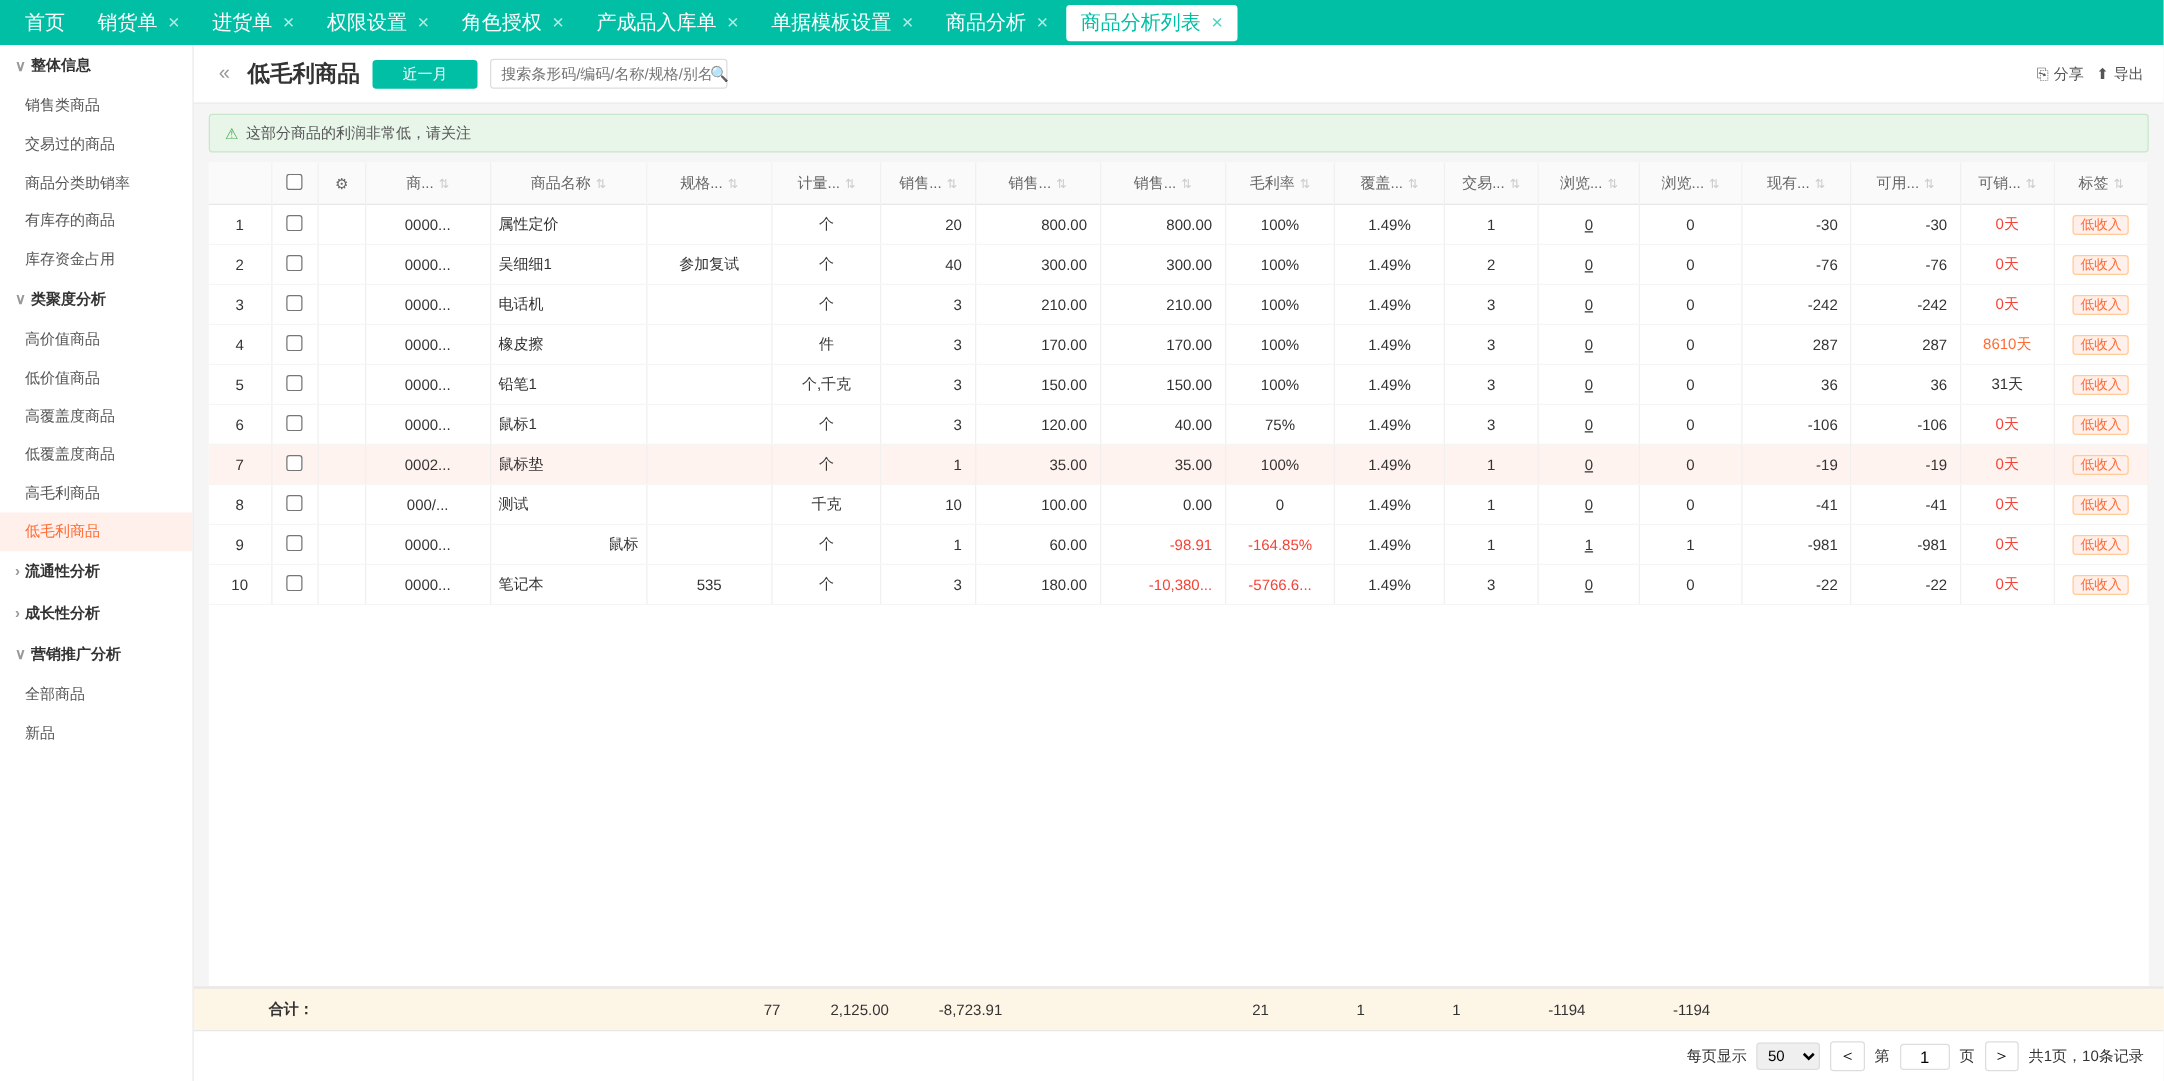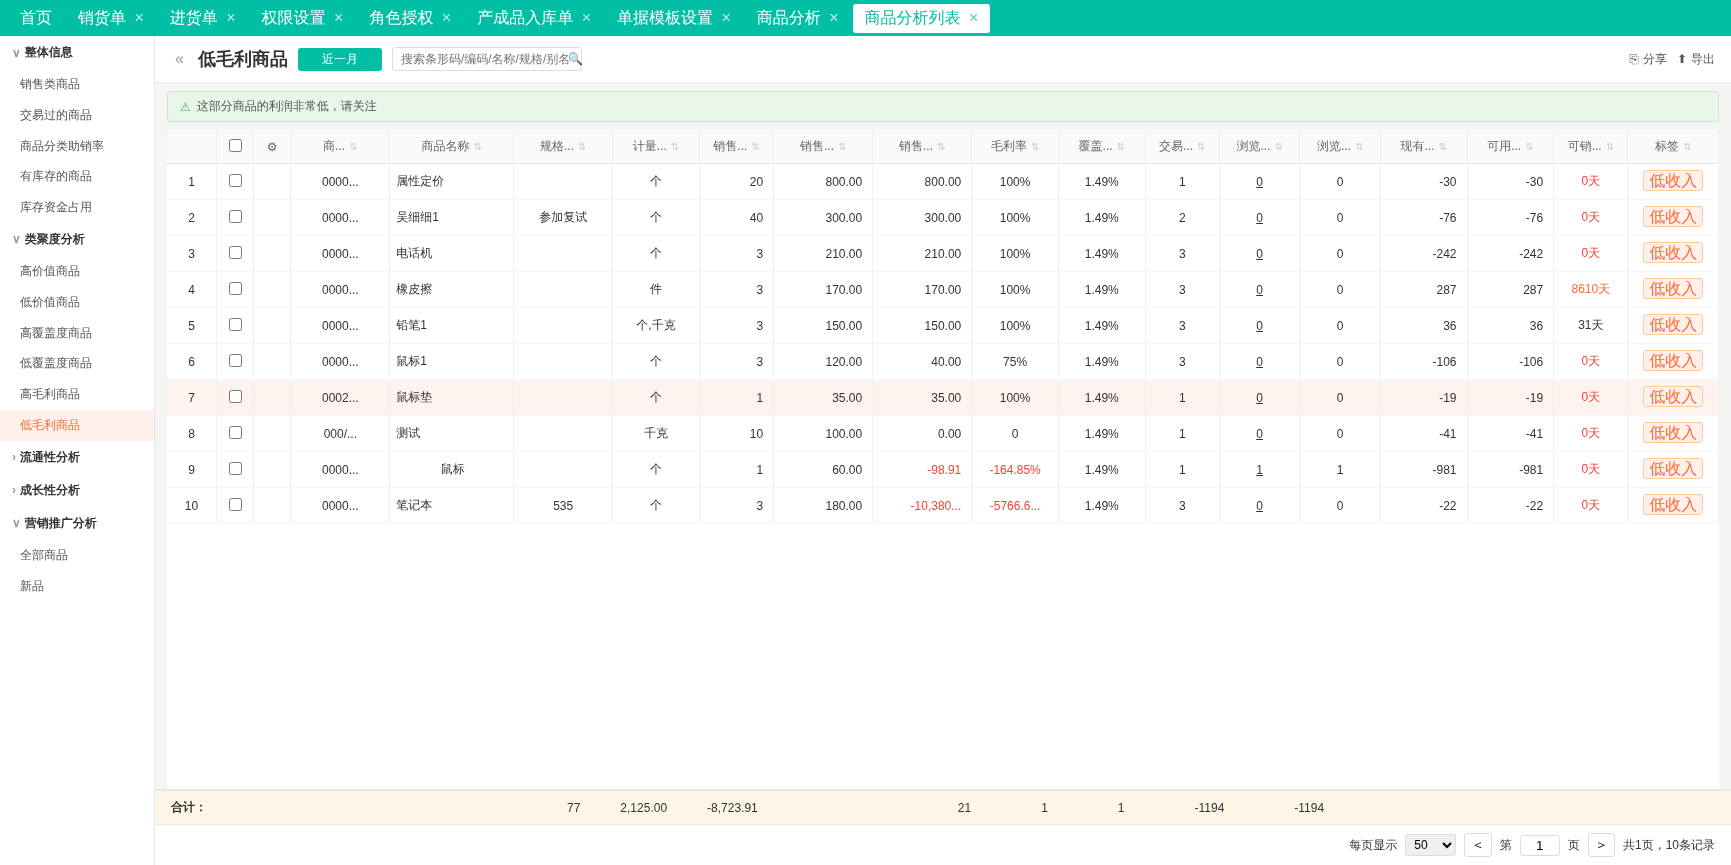--- a/index.html
+++ b/index.html
@@ -166,39 +166,39 @@
       white-space: nowrap;
     }
     tr.highlighted td { background: #fff3ef; }
     .underline-val { text-decoration: underline; cursor: pointer; }
     .tag-badge {
       background: #fff0eb;
       color: #ff6b35;
       border: 1px solid #ffcc99;
       padding: 1px 5px;
       border-radius: 3px;
-      font-size: 16px;
+      font-size: 11px;
     }
     .red-text { color: #f44336; }
     .orange-text { color: #ff6b35; }
     td.num { text-align: right; padding-right: 10px; }
     td.center { text-align: center; }
 
     
     .footer-total {
       background: #fdf5e6;
       border-top: 2px solid #e8e8e8;
       display: flex;
       align-items: center;
       padding: 8px 16px;
       font-size: 12px;
       color: #333;
       gap: 20px;
     }
-    .footer-total .label { font-weight: bold; }
+    .footer-total .label { font-weight: bold; margin-left: 44px; }
 
     
     .pagination {
       background: #fff;
       border-top: 1px solid #e8e8e8;
       padding: 8px 16px;
       display: flex;
       align-items: center;
       justify-content: flex-end;
       gap: 8px;
@@ -566,21 +566,21 @@
     <td class="num">-41</td>
     <td class="num">-41</td>
     <td class="center red-text">0天</td>
     <td class="center"><span class="tag-badge">低收入</span></td>
   </tr>
             <tr>
     <td class="center">9</td>
     <td class="center"><input type="checkbox" style=""></td>
     <td class="center"></td>
     <td class="center">0000...</td>
-    <td style="text-align:center;padding-left:8px">鼠标</td>
+    <td style="text-align:right;padding-left:8px">鼠标</td>
     <td class="center"></td>
     <td class="center">个</td>
     <td class="num">1</td>
     <td class="num">60.00</td>
     <td class="num red-text">-98.91</td>
     <td class="center red-text">-164.85%</td>
     <td class="center">1.49%</td>
     <td class="center">1</td>
     <td class="center"><span class="underline-val">1</span></td>
     <td class="center">1</td>

